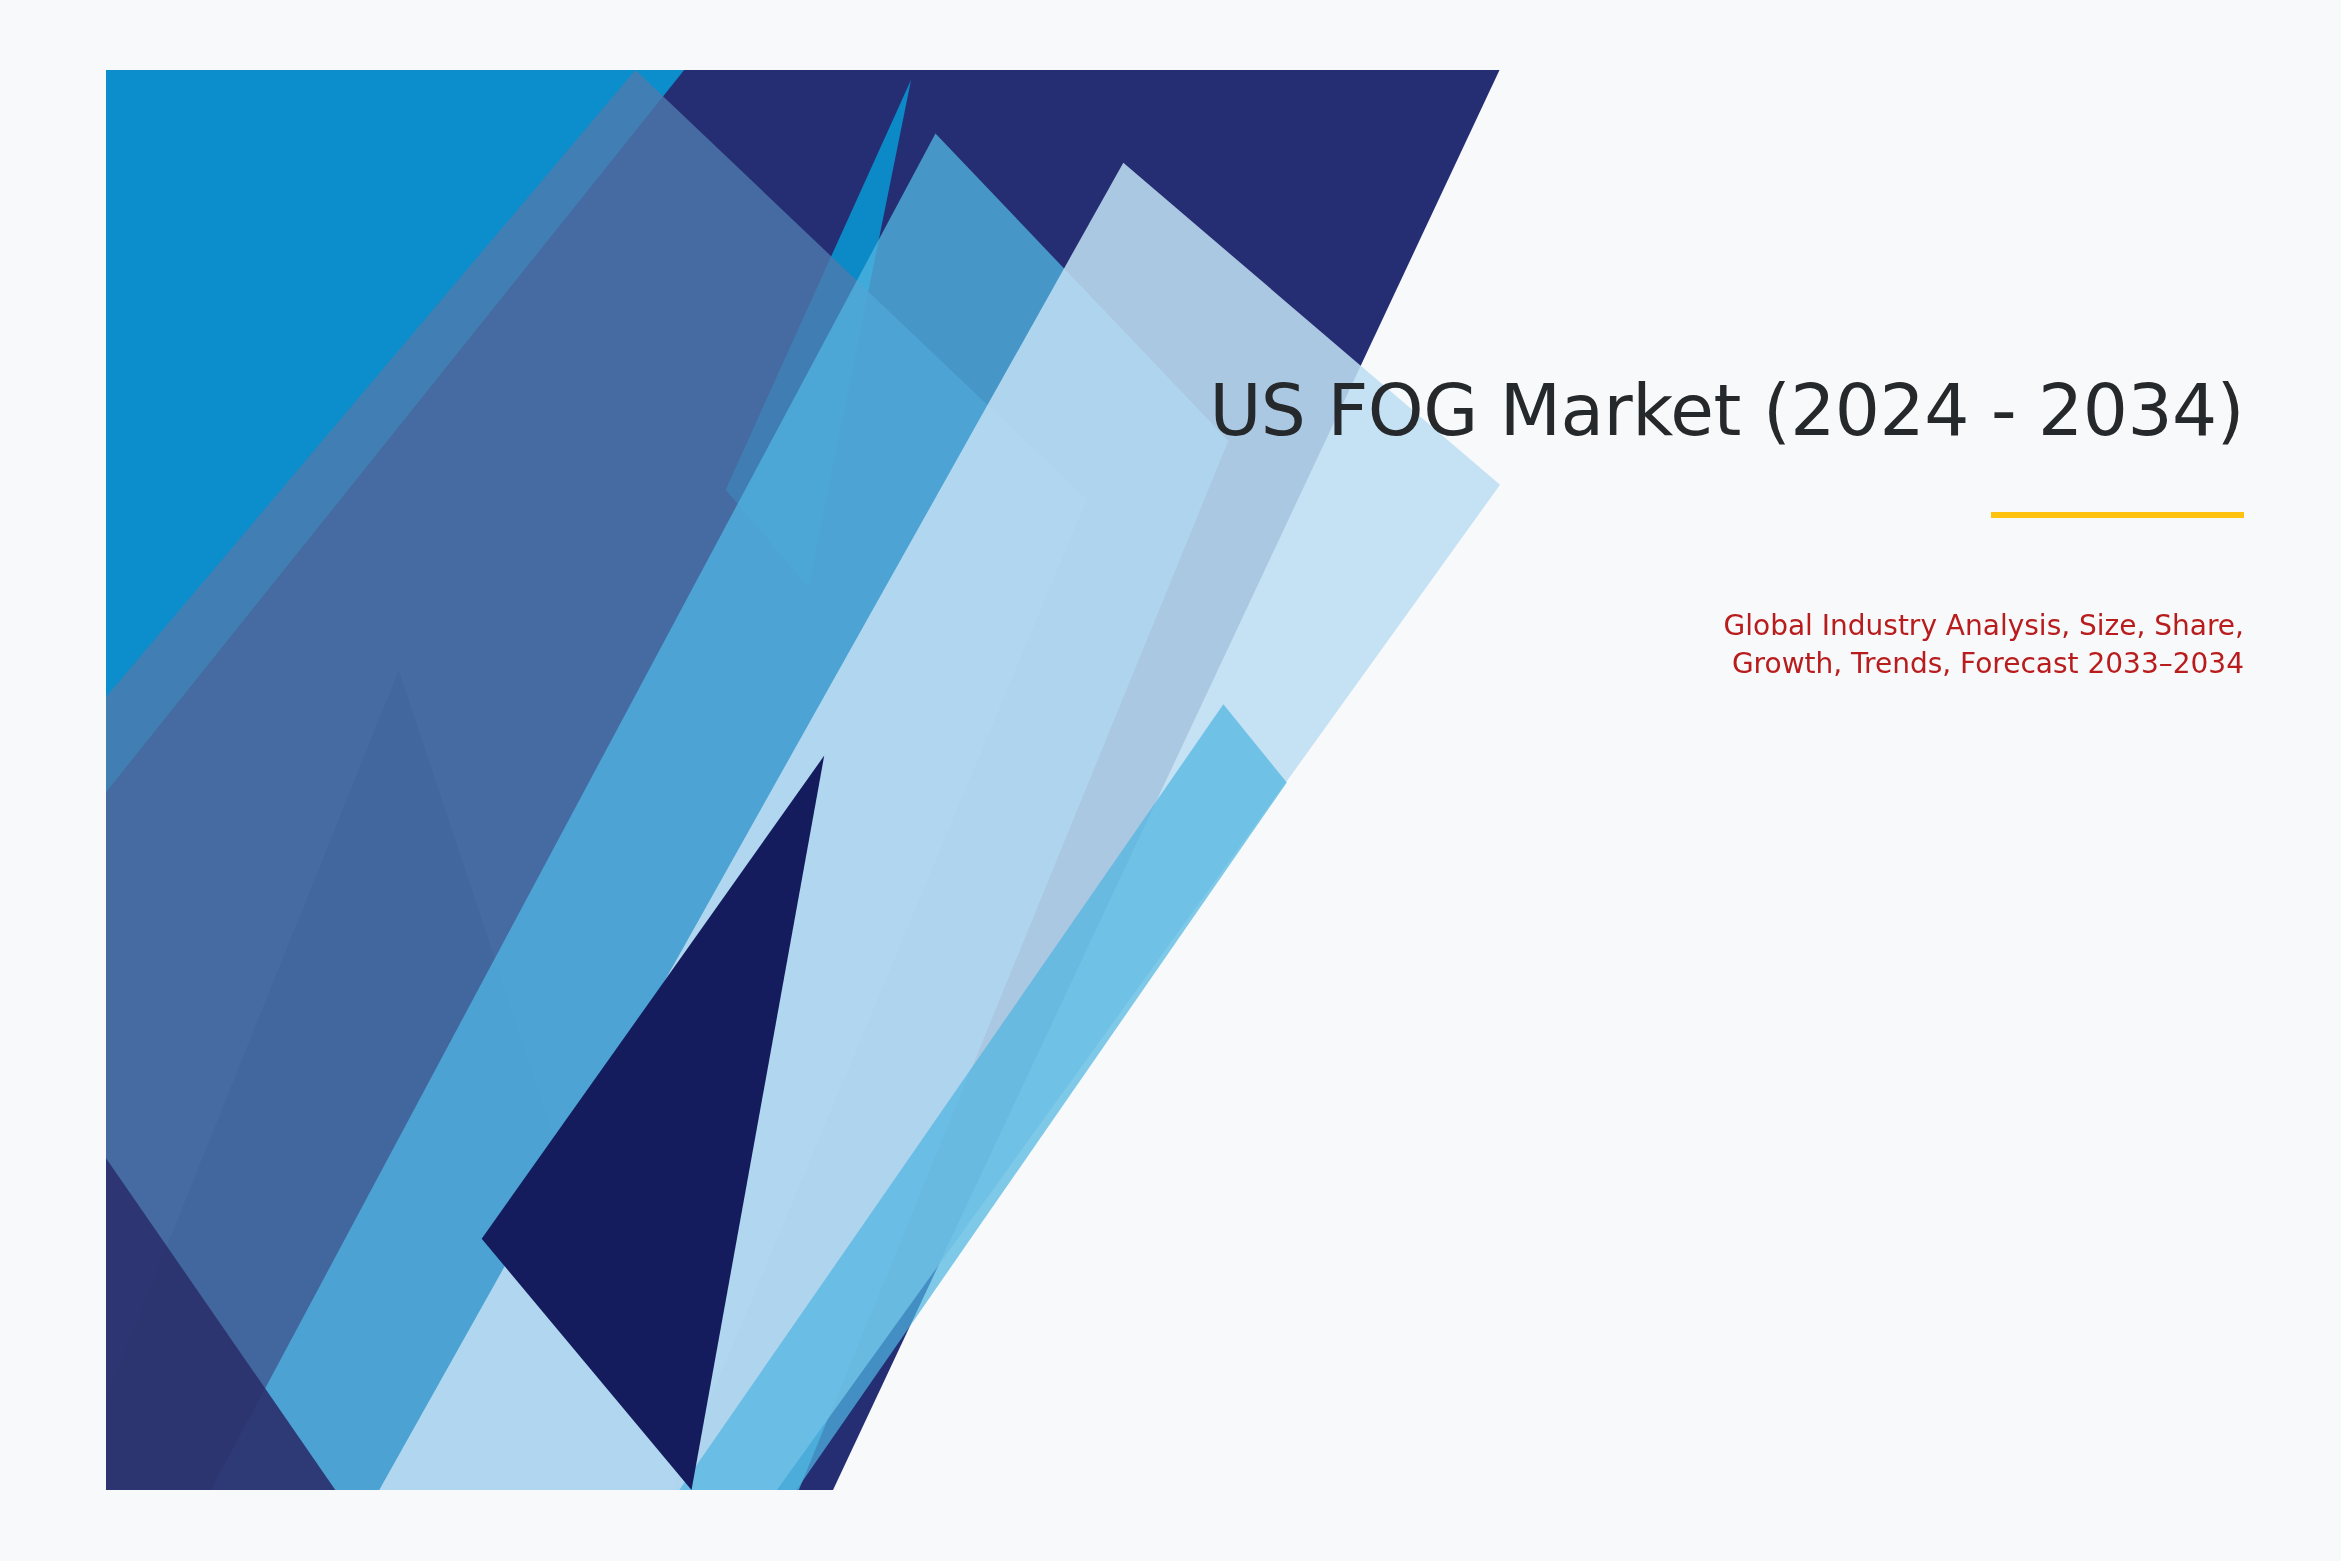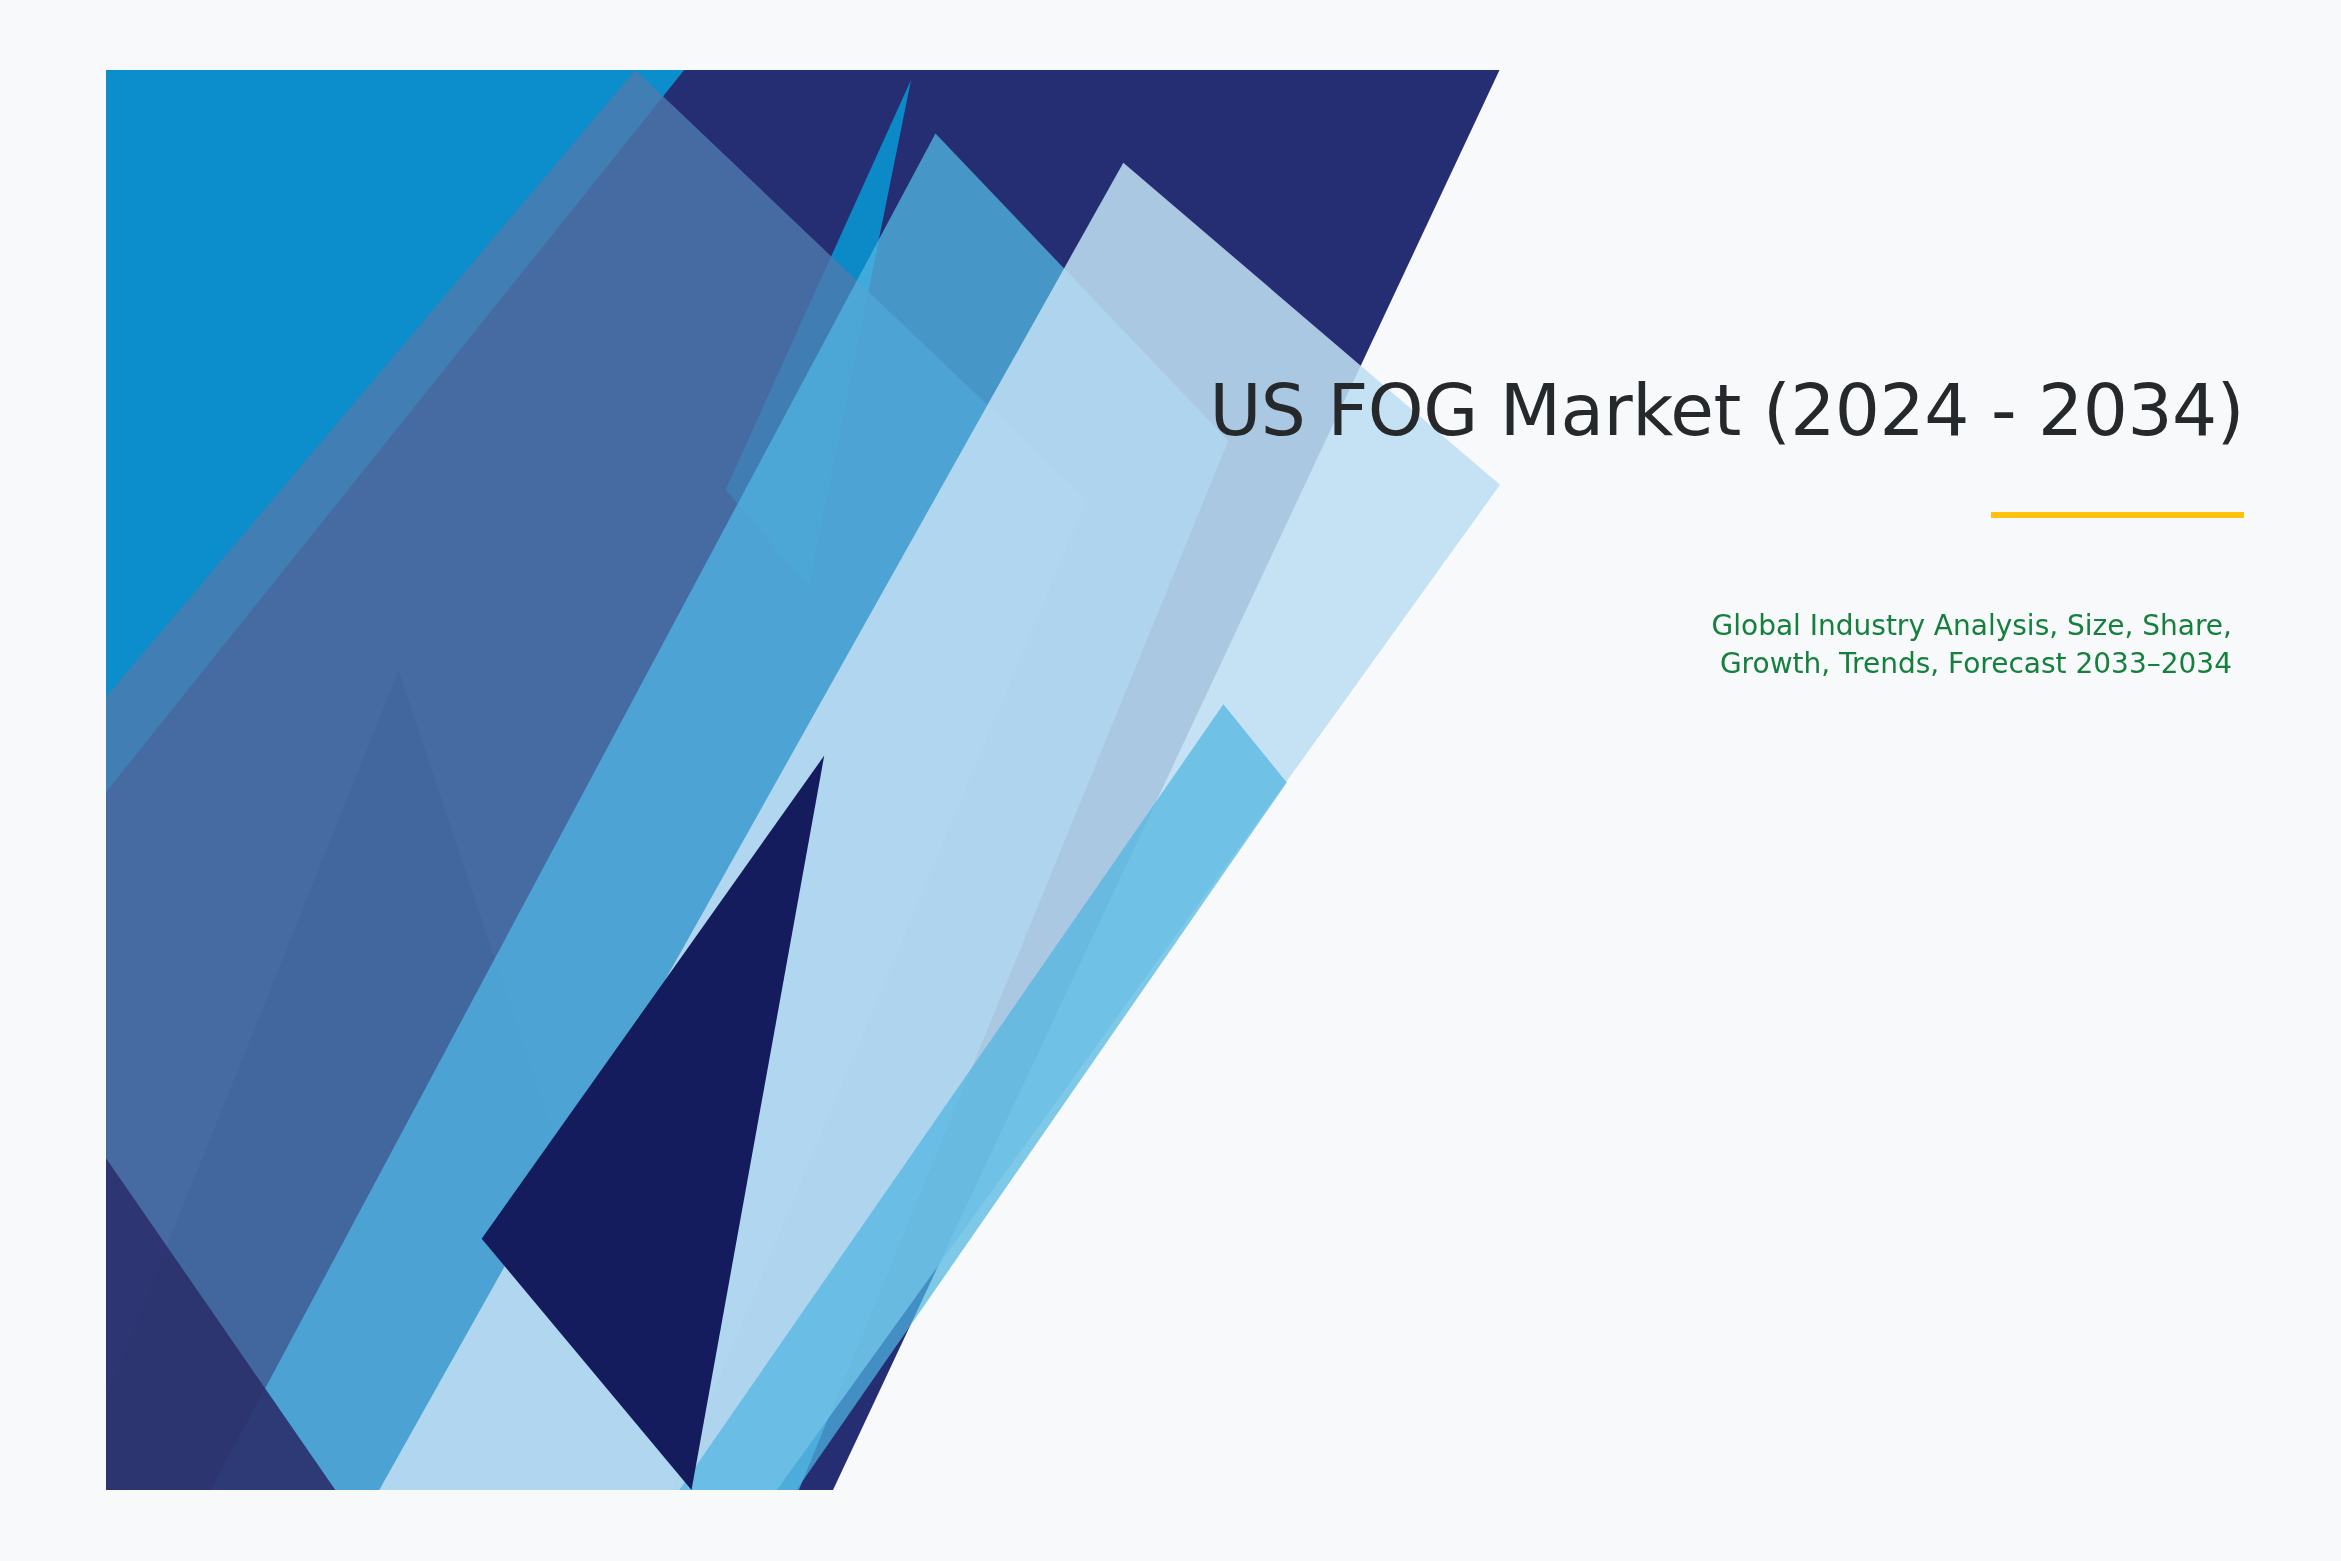--- a/index.html
+++ b/index.html
@@ -55,26 +55,26 @@
     margin-top: 61px;
     display: flex;
     justify-content: flex-end;
   }
   .accent-rule {
     width: 253px;
     height: 6.3px;
     background: #FFC20E;
   }
   .page-subtitle {
-    margin: 12px;
+    margin: 0;
     margin-top: 89px;
     font-size: 28px;
     font-weight: 400;
     line-height: 1.36;
-    color: #15803d;
+    color: #b91c1c;
     text-align: right;
   }
 </style>
 </head>
 <body>
 
 <div class="slide">
 
   <div class="artwork">
     <svg viewBox="0 0 2857 2910" preserveAspectRatio="none" xmlns="http://www.w3.org/2000/svg">

